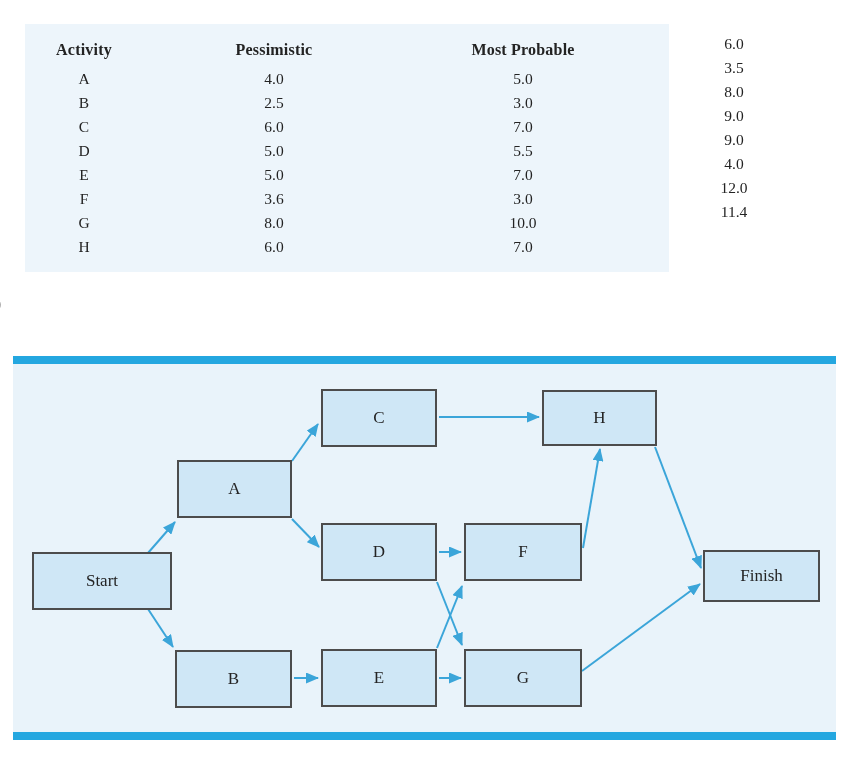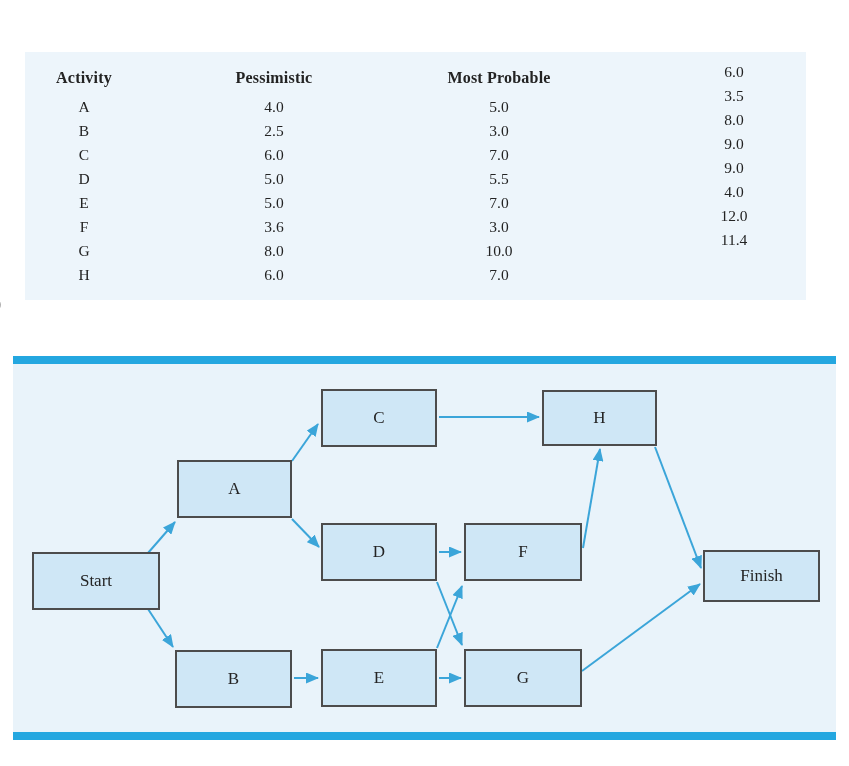--- a/index.html
+++ b/index.html
@@ -8,23 +8,22 @@
     position:relative;
     background:#ffffff;
     font-family:"Liberation Serif", serif;
     overflow:hidden;
   }
   .page { position:absolute; inset:0; overflow:hidden; }
 
   
   .activity-table {
     position:absolute; left:25px; top:24px;
-    width:781px; height:248px;
+    width:644px; height:248px;
     background:var(--table-bg);
-    margin-top:28px;
   }
   .tcol { position:absolute; top:0; width:180px; text-align:center; }
   .thead {
     margin-top:17px;
     font-weight:bold; font-size:16px;
     color:var(--text);
     letter-spacing:.2px;
   }
   .tbody { margin-top:8px; }
   .tcell { line-height:24px; font-size:15.5px; color:var(--text); }
@@ -83,21 +82,21 @@
           <div class="tcell">4.0</div>
           <div class="tcell">2.5</div>
           <div class="tcell">6.0</div>
           <div class="tcell">5.0</div>
           <div class="tcell">5.0</div>
           <div class="tcell">3.6</div>
           <div class="tcell">8.0</div>
           <div class="tcell">6.0</div>
         </div>
       </div>
-      <div class="tcol" style="left: 384px;">
+      <div class="tcol" style="left: 408px;">
         <div class="thead">Most Probable</div>
         <div class="tbody">
           <div class="tcell">5.0</div>
           <div class="tcell">3.0</div>
           <div class="tcell">7.0</div>
           <div class="tcell">5.5</div>
           <div class="tcell">7.0</div>
           <div class="tcell">3.0</div>
           <div class="tcell">10.0</div>
           <div class="tcell">7.0</div>
@@ -139,21 +138,21 @@
           <line x1="424" y1="226" x2="449" y2="289" marker-end="url(#arrowhead)"></line>
           <line x1="424" y1="292" x2="449" y2="230" marker-end="url(#arrowhead)"></line>
           <line x1="426" y1="322" x2="448" y2="322" marker-end="url(#arrowhead)"></line>
           <line x1="570" y1="192" x2="587" y2="93" marker-end="url(#arrowhead)"></line>
           <line x1="569" y1="315" x2="687" y2="228" marker-end="url(#arrowhead)"></line>
           <line x1="642" y1="91" x2="688" y2="212" marker-end="url(#arrowhead)"></line>
         </g>
     </svg>
     <div id="node-layer-anchor"></div>
     <div class="bar bar-bottom"></div>
-  <div class="node" style="left: 19px; top: 196px; width: 128px; height: 58px;">
+  <div class="node" style="left: 19px; top: 196px; width: 140px; height: 58px;">
         <span class="node-label">Start</span>
       </div>
       <div class="node" style="left: 164px; top: 104px; width: 115px; height: 58px;">
         <span class="node-label">A</span>
       </div>
       <div class="node" style="left: 162px; top: 294px; width: 117px; height: 58px;">
         <span class="node-label">B</span>
       </div>
       <div class="node" style="left: 308px; top: 33px; width: 116px; height: 58px;">
         <span class="node-label">C</span>

